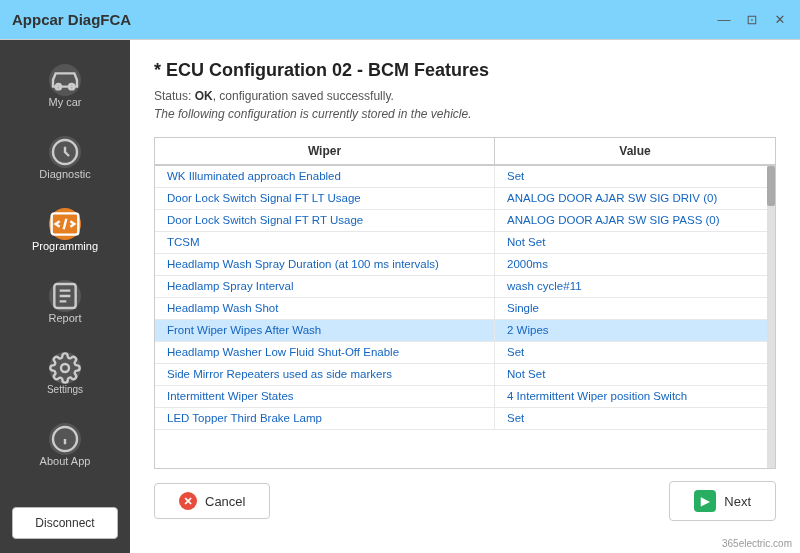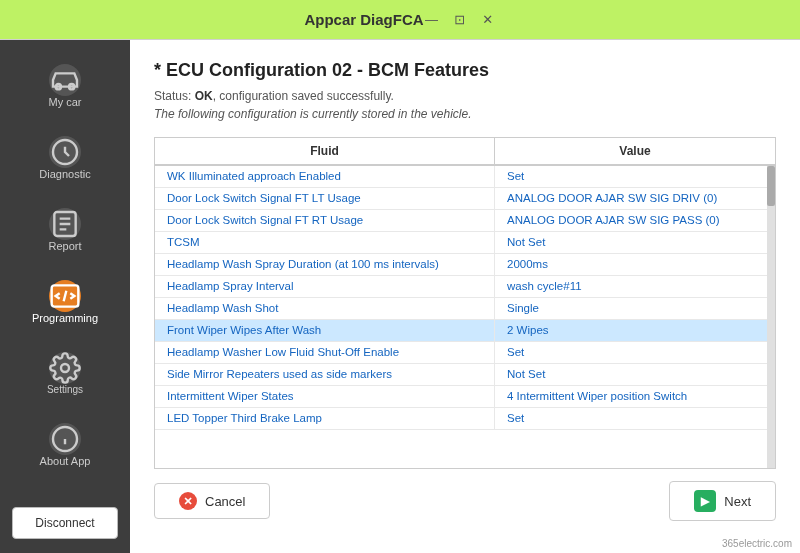--- a/index.html
+++ b/index.html
@@ -8,24 +8,24 @@
       height: 553px;
       font-family: 'Segoe UI', Arial, sans-serif;
       background: #e8e8e8;
       overflow: hidden;
       position: relative;
     }
 
     
     .title-bar {
       height: 40px;
-      background: #bef264;
-      display: flex;
-      align-items: center;
-      justify-content: center;
+      background: #7dd3fc;
+      display: flex;
+      align-items: center;
+      justify-content: space-between;
       padding: 0 12px;
       border-bottom: 1px solid #d0d0d0;
     }
     .title-bar-left {
       display: flex;
       align-items: center;
       gap: 6px;
     }
     .app-title {
       font-size: 15px;
@@ -302,40 +302,40 @@
     <div class="sidebar-item">
       <div class="icon-circle">
         <svg viewBox="0 0 24 24" fill="none" stroke="#ccc" stroke-width="1.8">
           <circle cx="12" cy="12" r="9"></circle>
           <path d="M12 8v4l3 3"></path>
         </svg>
       </div>
       <span style="font-size:11px; color:#ccc;">Diagnostic</span>
     </div>
 
+    <div class="sidebar-item active">
+      <div class="icon-circle orange">
+        <svg viewBox="0 0 24 24" fill="none" stroke="#fff" stroke-width="1.8">
+          <rect x="2" y="4" width="20" height="16" rx="2"></rect>
+          <path d="M8 10l-3 2 3 2M16 10l3 2-3 2M13 8l-2 8"></path>
+        </svg>
+      </div>
+      <span style="font-size:11px; color:#fff;">Programming</span>
+    </div>
+
     <div class="sidebar-item">
       <div class="icon-circle">
         <svg viewBox="0 0 24 24" fill="none" stroke="#ccc" stroke-width="1.8">
           <rect x="4" y="3" width="16" height="18" rx="2"></rect>
           <path d="M8 8h8M8 12h8M8 16h5"></path>
         </svg>
       </div>
       <span style="font-size:11px; color:#ccc;">Report</span>
     </div>
 
-    <div class="sidebar-item active">
-      <div class="icon-circle orange">
-        <svg viewBox="0 0 24 24" fill="none" stroke="#fff" stroke-width="1.8">
-          <rect x="2" y="4" width="20" height="16" rx="2"></rect>
-          <path d="M8 10l-3 2 3 2M16 10l3 2-3 2M13 8l-2 8"></path>
-        </svg>
-      </div>
-      <span style="font-size:11px; color:#fff;">Programming</span>
-    </div>
-
     <div class="sidebar-item">
       <div class="icon-circle">
         <svg viewBox="0 0 24 24" fill="none" stroke="#ccc" stroke-width="1.8">
           <circle cx="12" cy="12" r="3"></circle>
           <path d="M19.4 15a1.65 1.65 0 0 0 .33 1.82l.06.06a2 2 0 0 1-2.83 2.83l-.06-.06a1.65 1.65 0 0 0-1.82-.33 1.65 1.65 0 0 0-1 1.51V21a2 2 0 0 1-4 0v-.09A1.65 1.65 0 0 0 9 19.4a1.65 1.65 0 0 0-1.82.33l-.06.06a2 2 0 0 1-2.83-2.83l.06-.06A1.65 1.65 0 0 0 4.68 15a1.65 1.65 0 0 0-1.51-1H3a2 2 0 0 1 0-4h.09A1.65 1.65 0 0 0 4.6 9a1.65 1.65 0 0 0-.33-1.82l-.06-.06a2 2 0 0 1 2.83-2.83l.06.06A1.65 1.65 0 0 0 9 4.68a1.65 1.65 0 0 0 1-1.51V3a2 2 0 0 1 4 0v.09a1.65 1.65 0 0 0 1 1.51 1.65 1.65 0 0 0 1.82-.33l.06-.06a2 2 0 0 1 2.83 2.83l-.06.06A1.65 1.65 0 0 0 19.4 9a1.65 1.65 0 0 0 1.51 1H21a2 2 0 0 1 0 4h-.09a1.65 1.65 0 0 0-1.51 1z"></path>
         </svg>
       </div>
       <span style="font-size:10px; color:#ccc;">Settings</span>
     </div>
 
@@ -361,21 +361,21 @@
 
     <div class="page-title">* ECU Configuration 02 - BCM Features</div>
 
     <div class="status-text">
       Status: <span class="ok">OK</span><span>, configuration saved successfully.</span>
     </div>
     <div class="status-italic">The following configuration is currently stored in the vehicle.</div>
 
     <div class="config-table">
       <div class="table-header">
-        <div class="col-name">Fluid</div>
+        <div class="col-name">Wiper</div>
         <div class="col-value">Value</div>
       </div>
       <div class="table-body" id="table-body">
 
       <div class="table-row">
       <div class="cell-name">WK Illuminated approach Enabled</div>
       <div class="cell-value">Set</div>
     </div>
           <div class="table-row">
       <div class="cell-name">Door Lock Switch Signal FT LT Usage</div>

